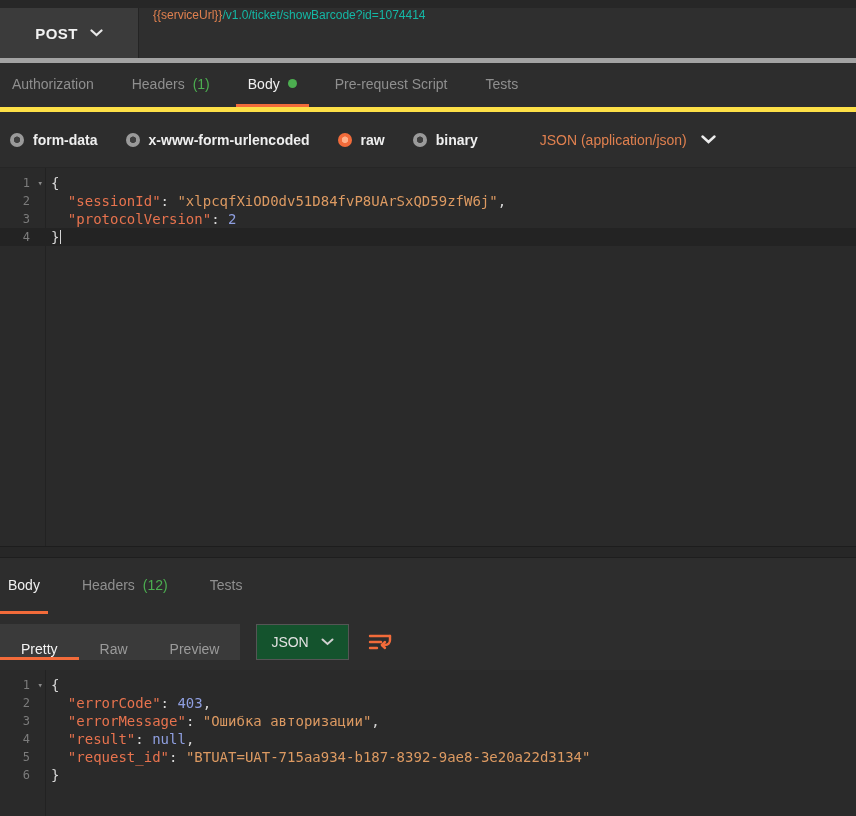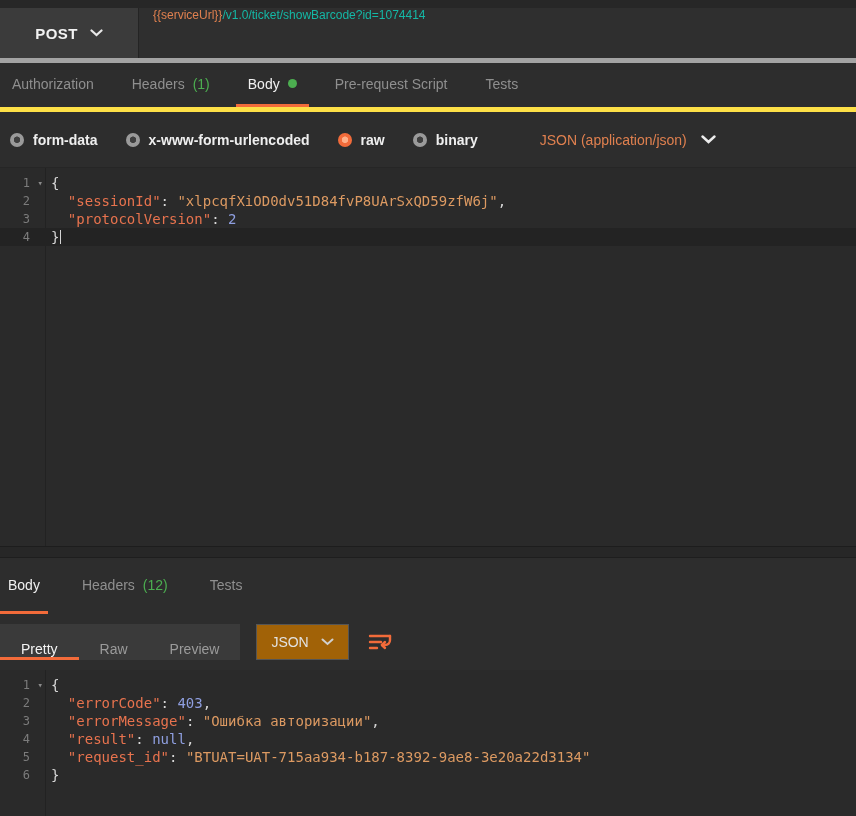--- a/index.html
+++ b/index.html
@@ -57,21 +57,21 @@
   .tk-plain { color:#d0d0d0; }
   .caret { display:inline-block; width:1px; height:14px; background:#d5d5d5; vertical-align:-2px; margin-left:1px; }
 
   .section-divider { height:12px; flex:none; background:#272727; border-top:1px solid #1d1d1d; border-bottom:1px solid #1e1e1e; cursor:row-resize; }
 
   
   .resp-toolbar { height:56px; flex:none; display:flex; align-items:center; }
   .view-group { display:flex; height:36px; background:#3a3a3a;align-items:flex-end; }
   .view-btn { display:flex; align-items:center; padding:0 21px; font-size:14px; color:#9b9b9b; cursor:pointer; border-bottom:3px solid transparent; }
   .view-btn.active { color:#f2f2f2; border-bottom-color:var(--orange); }
-  .format-dd { display:flex; align-items:center; gap:12px; height:36px; padding:0 14px; margin-left:16px; background:#a16207; border:1px solid #555; color:#e2e2e2; font-size:14px; cursor:pointer; }
+  .format-dd { display:flex; align-items:center; gap:12px; height:36px; padding:0 14px; margin-left:16px; background:#14532d; border:1px solid #555; color:#e2e2e2; font-size:14px; cursor:pointer; }
   .wrap-btn { margin-left:18px; display:flex; align-items:center; cursor:pointer; }
 </style>
 </head>
 <body>
 
 <div class="app">
 
   <div class="top-strip"></div>
 
   <div class="request-bar">

